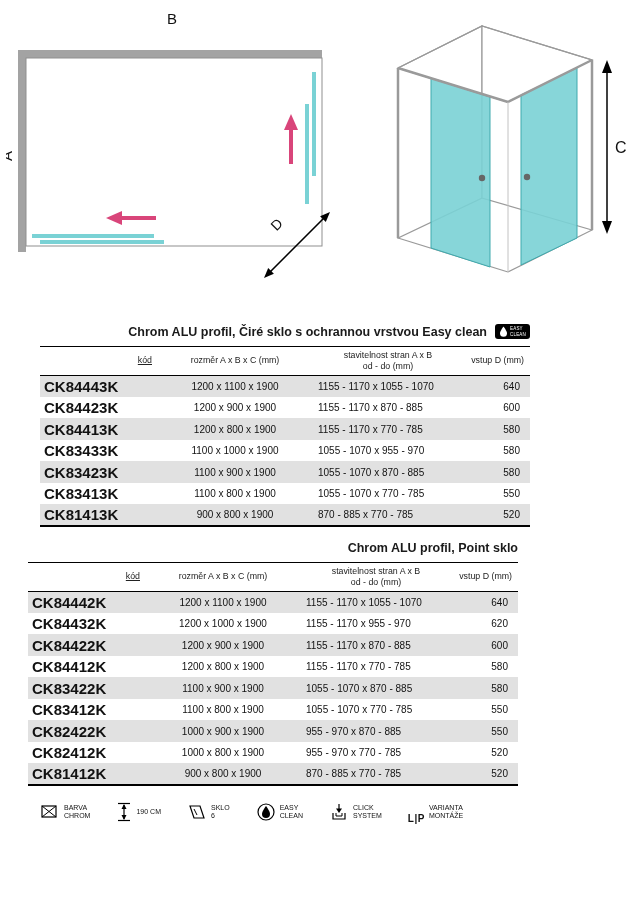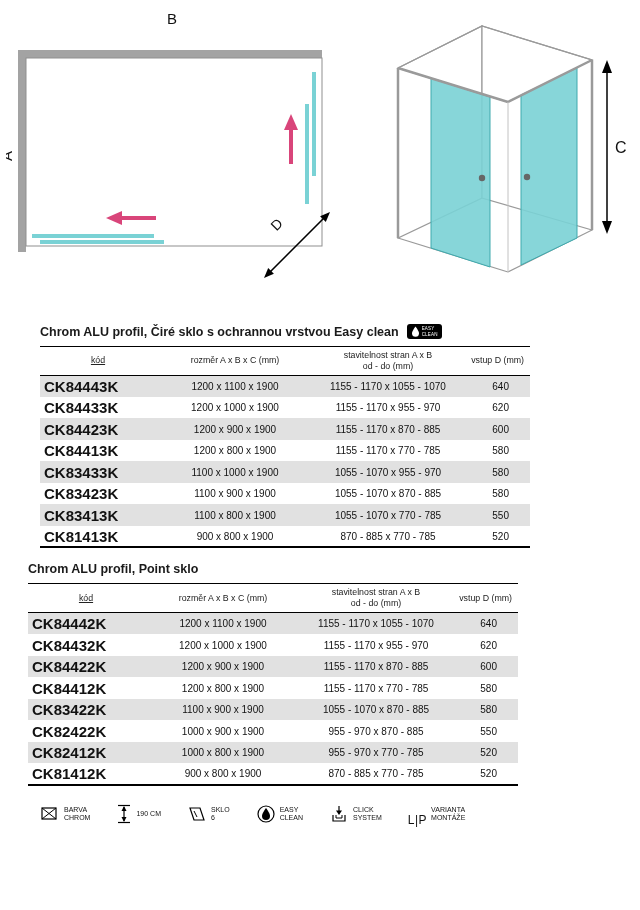--- a/index.html
+++ b/index.html
@@ -12,59 +12,60 @@
   }
   .diagrams { position: relative; height: 314px; }
   .plan-svg { position: absolute; left: 6px; top: 8px; }
   .iso-svg  { position: absolute; left: 386px; top: 10px; }
 
   .section { margin-left: 40px; width: 490px; }
   .section-title {
     display: flex; align-items: center; gap: 8px;
     font-size: 12.5px; font-weight: bold; color: #1a1a1a;
     margin: 10px 0 7px 0;
+    justify-content: flex-end;
   }
   .ec-badge {
     display: inline-flex; align-items: center; gap: 2px;
     background: #000; border-radius: 3px; padding: 2px 4px;
   }
   .ec-badge-text { display: flex; flex-direction: column; }
   .ec-badge-text span { color: #fff; font-size: 4.5px; line-height: 1.2; font-weight: normal; letter-spacing: .2px; }
 
   table.spec-table {
     width: 100%; border-collapse: collapse;
     border-bottom: 2px solid #000;
     table-layout: fixed;
   }
   .spec-table thead th {
     font-weight: normal; font-size: 8.8px; color: #222;
     border-top: 1px solid #000; border-bottom: 1px solid #000;
     padding: 3px 0; vertical-align: middle; line-height: 1.25;
   }
-  .spec-table th.h-kod   { text-align: center;  padding-left: 4px; text-decoration: underline; }
+  .spec-table th.h-kod   { text-align: right;  padding-left: 4px; text-decoration: underline; }
   .spec-table th.h-roz   { text-align: center; }
   .spec-table th.h-stav  { text-align: center; }
   .spec-table th.h-vstup { text-align: right; padding-right: 6px; }
 
   .spec-table tbody td {
     font-size: 10px; height: 21.5px; padding: 0; color: #111;
   }
   .spec-table tbody td:nth-child(1) { font-weight: bold; font-size: 15px; padding-left: 4px; text-align: left; }
   .spec-table tbody td:nth-child(2) { text-align: center; }
-  .spec-table tbody td:nth-child(3) { text-align: center; }
-  .spec-table tbody td:nth-child(4) { text-align: right; padding-right: 21px; }
+  .spec-table tbody td:nth-child(3) { }
+  .spec-table tbody td:nth-child(4) { text-align: right; padding-right: 10px; }
   .spec-table tbody tr:nth-child(odd) { background: #e1e1e1; }
 
   .footer {
     display: flex; align-items: center; gap: 26px;
     margin: 15px 0 0 40px;
   }
   .legend-item { display: flex; align-items: center; gap: 4px; }
   .legend-label { font-size: 7px; line-height: 1.15; text-transform: uppercase; color: #111; }
-  .lp-mark { font-size: 12px; font-weight: normal; letter-spacing: .5px; margin-top: 12px; }
+  .lp-mark { font-size: 10px; font-weight: bold; letter-spacing: .5px; margin-top: 12px; }
 </style>
 </head>
 <body>
 
 <div class="page">
 
   <div class="diagrams">
 
     <svg class="plan-svg" width="336" height="296" viewBox="0 0 336 296">
       <text x="166" y="16" font-size="15" text-anchor="middle" fill="#111">B</text>
@@ -166,26 +167,20 @@
         </tr>
       </thead>
       <tbody>
           <tr>
             <td>CK84443K</td>
             <td>1200 x 1100 x 1900</td>
             <td>1155 - 1170 x 1055 - 1070</td>
             <td>640</td>
           </tr>
           <tr>
-            <td>CK84433K</td>
-            <td>1200 x 1000 x 1900</td>
-            <td>1155 - 1170 x 955 - 970</td>
-            <td>620</td>
-          </tr>
-          <tr>
             <td>CK84423K</td>
             <td>1200 x 900 x 1900</td>
             <td>1155 - 1170 x 870 - 885</td>
             <td>600</td>
           </tr>
           <tr>
             <td>CK84413K</td>
             <td>1200 x 800 x 1900</td>
             <td>1155 - 1170 x 770 - 785</td>
             <td>580</td>
@@ -265,20 +260,26 @@
             <td>1155 - 1170 x 770 - 785</td>
             <td>580</td>
           </tr>
           <tr>
             <td>CK83422K</td>
             <td>1100 x 900 x 1900</td>
             <td>1055 - 1070 x 870 - 885</td>
             <td>580</td>
           </tr>
           <tr>
+            <td>CK83412K</td>
+            <td>1100 x 800 x 1900</td>
+            <td>1055 - 1070 x 770 - 785</td>
+            <td>550</td>
+          </tr>
+          <tr>
             <td>CK82422K</td>
             <td>1000 x 900 x 1900</td>
             <td>955 - 970 x 870 - 885</td>
             <td>550</td>
           </tr>
           <tr>
             <td>CK82412K</td>
             <td>1000 x 800 x 1900</td>
             <td>955 - 970 x 770 - 785</td>
             <td>520</td>

